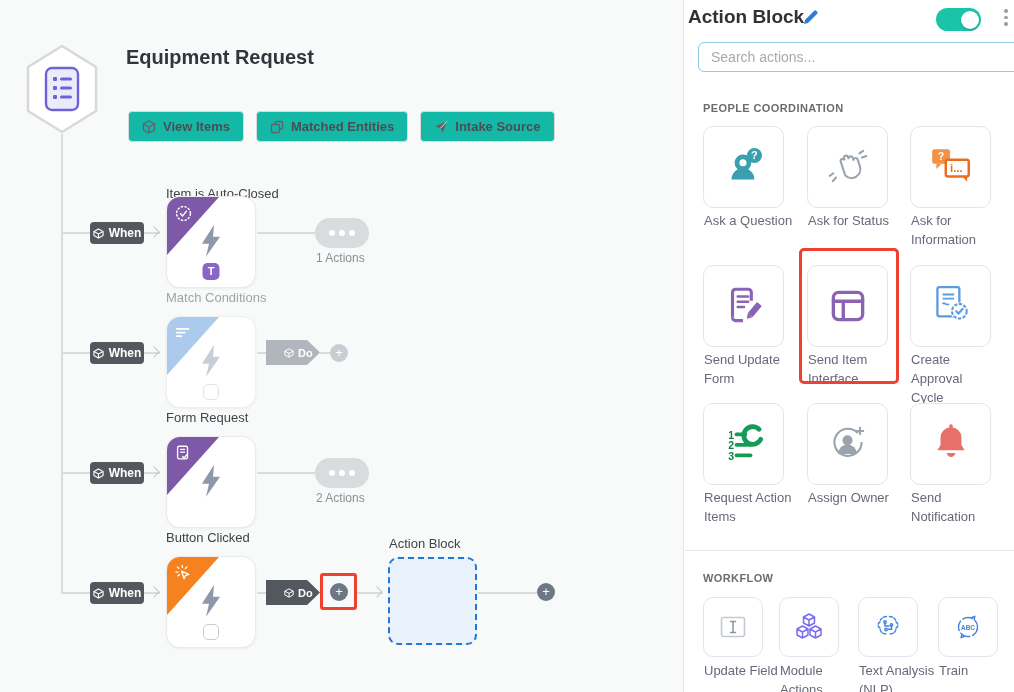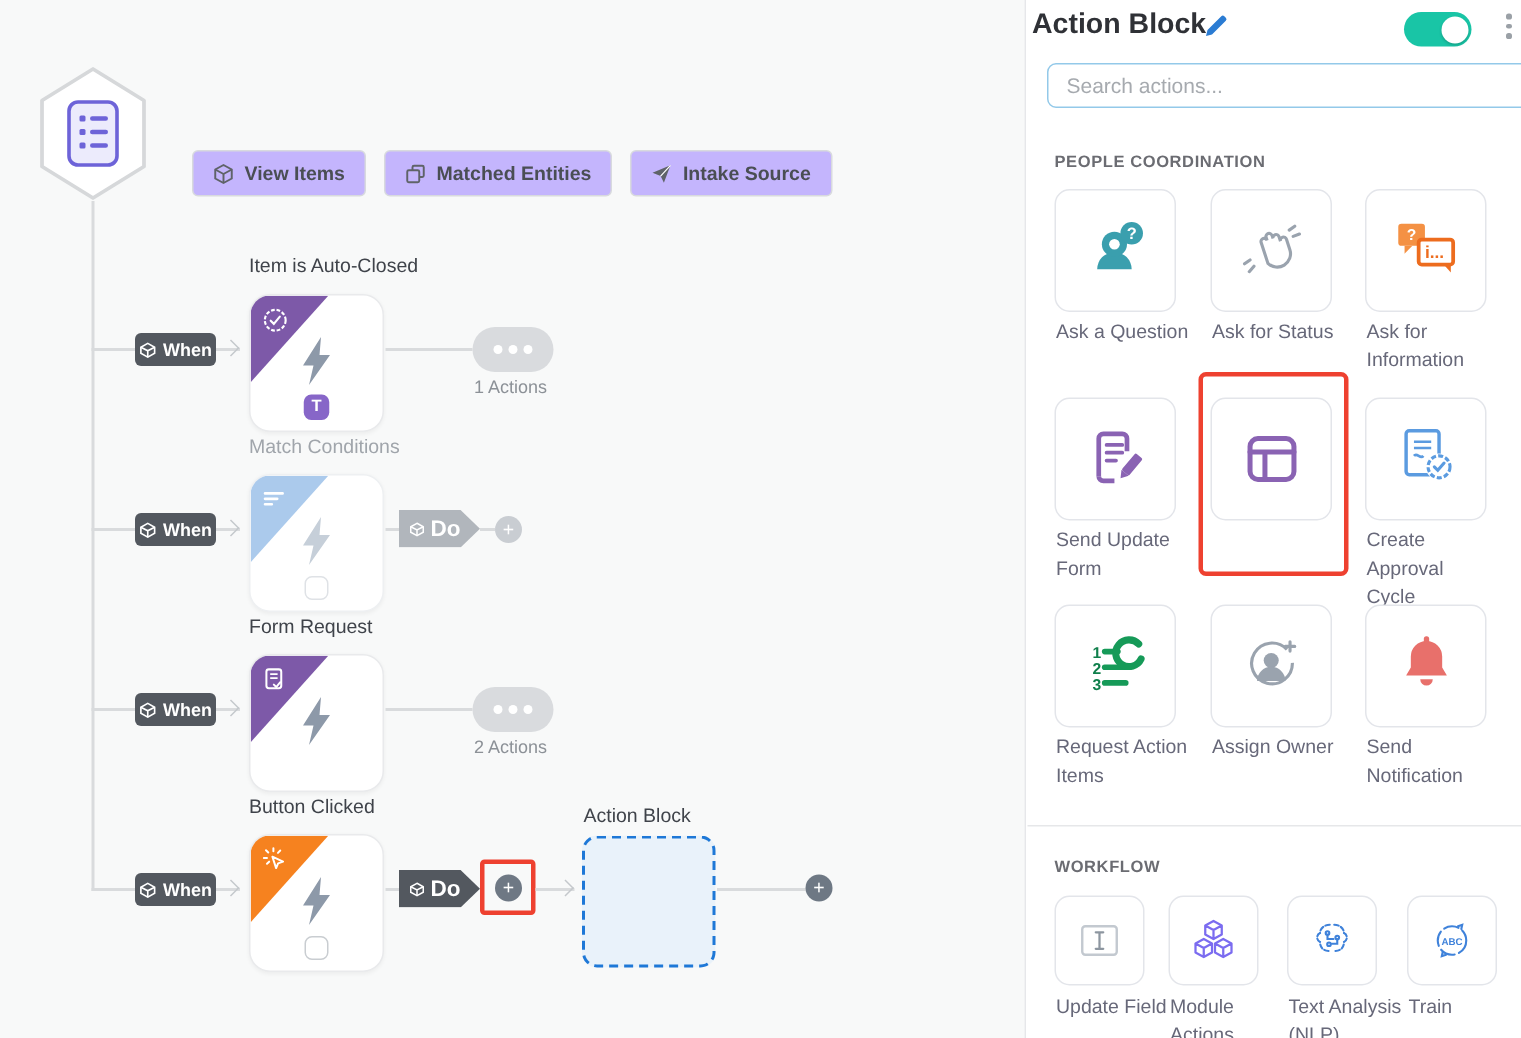--- a/index.html
+++ b/index.html
@@ -8,22 +8,22 @@
 
   
   .hline { position:absolute; height:1.5px; background:#d9dbdd; }
   .vline { position:absolute; width:1.5px; background:#d9dbdd; }
   .chev  { position:absolute; width:8px; height:8px; border-top:1.6px solid #c4c8cc; border-right:1.6px solid #c4c8cc; transform:rotate(45deg); }
 
   .hexwrap { position:absolute; left:22px; top:42px; width:80px; height:94px; }
   .wf-title { position:absolute; left:126px; top:46px; font-size:20px; font-weight:700; color:#32353b; }
   .wf-desc  { position:absolute; left:126px; top:74px; font-size:14px; color:#53565c; }
   .btnrow { position:absolute; left:128px; top:100px; display:flex; gap:12px; }
-  .wf-btn { display:flex; align-items:center; gap:7px; height:31px; padding:0 13px; background:#c4b5fd;
-            border:1px solid #d8dade; border-radius:4px; font-size:13px; font-weight:700; color:#4a4e54; cursor:pointer; }
+  .wf-btn { display:flex; align-items:center; gap:7px; height:31px; padding:0 13px; background:#14b8a6;
+            border:1px solid #d8dade; border-radius:4px; font-size:13px; font-weight:700; color:#4a4e54; cursor:pointer;margin-top:11px; }
 
   .when-badge { position:absolute; left:90px; width:54px; height:22px; background:#53585f; border-radius:4px;
                 display:flex; align-items:center; justify-content:center; gap:5px; color:#fff; font-size:12px; font-weight:700; }
   .node { position:absolute; left:166px; width:90px; height:92px; background:#fff; border:1px solid #e9eaec;
           border-radius:14px; overflow:hidden; box-shadow:0 1px 3px rgba(0,0,0,.05); }
   .corner { position:absolute; left:0; top:0; width:52px; height:58px; clip-path:polygon(0 0,100% 0,0 100%); }
   .corner svg { position:absolute; left:7px; top:7px; }
   .bolt { position:absolute; left:50%; top:50%; transform:translate(-50%,-54%); }
   .tbadge { position:absolute; left:50%; transform:translateX(-50%); top:66px; width:17px; height:17px; background:#8766c8;
             border-radius:5px; color:#fff; font-size:11px; font-weight:700; text-align:center; line-height:17px; }
@@ -31,21 +31,21 @@
           border:1.5px solid #c9cdd1; border-radius:5px; background:#fff; }
   .node-label { position:absolute; left:166px; font-size:13px; color:#3f434a; }
   .node-label.dim { color:#a0a5ab; }
 
   .pill { position:absolute; left:315px; width:54px; height:30px; background:#d9dbde; border-radius:15px;
           display:flex; align-items:center; justify-content:center; gap:4px; cursor:pointer; }
   .pill i { width:6px; height:6px; background:#fff; border-radius:50%; }
   .actions-label { position:absolute; left:316px; font-size:12px; color:#8c9197; }
 
   .do-badge { position:absolute; left:266px; width:54px; height:25px; clip-path:polygon(0 0,76% 0,100% 50%,76% 100%,0 100%);
-              display:flex; align-items:center; gap:4px; padding-left:7px; color:#fff; font-size:15px; font-weight:700; }
+              display:flex; align-items:center; gap:4px; padding-left:18px; color:#fff; font-size:11px; font-weight:700; }
   .do-badge.light { background:#b1b6bc; }
   .do-badge.dark  { background:#53585f; }
 
   .plus { position:absolute; border-radius:50%; color:#fff; text-align:center; cursor:pointer; }
   .plus.light { width:18px; height:18px; background:#c9cdd2; font-size:13px; line-height:17px; }
   .plus.dark  { width:18px; height:18px; background:#6e7884; font-size:13px; line-height:17px; }
   .red-frame  { position:absolute; border:3px solid #ee4130; }
 
   .dashed-box { position:absolute; left:388px; top:557px; width:89px; height:88px; border:2px dashed #1e78d7;
                 border-radius:10px; background:#e9f2fa; cursor:pointer; }
@@ -82,20 +82,21 @@
         <rect x="31" y="35" width="4" height="4" rx="1"></rect>
           <rect x="38" y="35.5" width="12" height="3" rx="1.5"></rect>
         <rect x="31" y="44" width="4" height="4" rx="1"></rect>
           <rect x="38" y="44.5" width="12" height="3" rx="1.5"></rect>
         <rect x="31" y="53" width="4" height="4" rx="1"></rect>
           <rect x="38" y="53.5" width="12" height="3" rx="1.5"></rect>
       </g>
     </svg>
   </div>
 
+  <div class="wf-title">Equipment Request</div>
   <div class="btnrow">
     <div class="wf-btn">
       <svg width="14" height="14" viewBox="0 0 14 14" fill="none" stroke="#5f6368" stroke-width="1.3">
         <polygon points="7,1 12.5,4 12.5,10 7,13 1.5,10 1.5,4"></polygon>
           <path d="M1.5 4 L7 7 L12.5 4 M7 7 V13"></path>
       </svg>
       <span>View Items</span>
     </div>
     <div class="wf-btn">
       <svg width="14" height="14" viewBox="0 0 14 14" fill="none" stroke="#5f6368" stroke-width="1.3">
@@ -150,21 +151,21 @@
 
   <div class="hline" style="left:144px; top:232px; width:16px;"></div>
     <div class="chev" style="left:150px; top:228px;"></div>
   <div class="hline" style="left:144px; top:352px; width:16px;"></div>
     <div class="chev" style="left:150px; top:348px;"></div>
   <div class="hline" style="left:144px; top:472px; width:16px;"></div>
     <div class="chev" style="left:150px; top:468px;"></div>
   <div class="hline" style="left:144px; top:592px; width:16px;"></div>
     <div class="chev" style="left:150px; top:588px;"></div>
 
-  <div class="node-label" style="top:169px;text-align:center;">Item is Auto-Closed</div>
+  <div class="node-label" style="top:186px;text-align:center;">Item is Auto-Closed</div>
   <div class="node" style="top:196px;">
     <div class="corner" style="background:#7d59a8;">
       <svg width="19" height="19" viewBox="0 0 20 20">
         <circle cx="10" cy="10" r="7.3" stroke="#fff" stroke-width="1.5" fill="none" stroke-dasharray="2.6 1.3"></circle>
         <path d="M6.8 10.3 l2.2 2.2 4.2 -5" stroke="#fff" stroke-width="1.5" fill="none" stroke-linecap="round"></path>
       </svg>
     </div>
     <svg class="bolt" width="24" height="34" viewBox="0 0 24 32">
         <path d="M15 0 L3 19 h7 L7 32 L21 12 h-7 Z" fill="#8d99a9"></path>
       </svg>
@@ -316,20 +317,21 @@
       </svg>
     </div>
     <div class="tile-label" style="left:20px; top:351px; width:90px;">Send Update Form</div>
 
     <div class="tile big" style="left:123px; top:265px;">
       <svg width="46" height="46" viewBox="0 0 44 44" fill="none" stroke="#8a63b3" stroke-width="3.2" stroke-linecap="round">
         <rect x="8" y="9" width="28" height="26" rx="5"></rect>
         <path d="M8 17.5 h28 M17.5 17.5 V35"></path>
       </svg>
     </div>
+    <div class="tile-label" style="left:124px; top:351px; width:90px;">Send Item Interface</div>
     <div class="red-frame" style="left:115px; top:248px; width:100px; height:136px; border-radius:5px;"></div>
 
     <div class="tile big" style="left:226px; top:265px;">
       <svg width="46" height="46" viewBox="0 0 44 44" fill="none" stroke="#5b9be0">
         <rect x="9" y="4" width="21" height="28" rx="2" stroke-width="2.2"></rect>
         <path d="M14 11 h11 M14 15 h11 M14 20 c2 -2.5 4 2.5 6 0" stroke-width="1.7"></path>
         <circle cx="30" cy="27" r="8.5" fill="#fff" stroke="none"></circle>
         <circle cx="30" cy="27" r="7" stroke-width="2" stroke-dasharray="3.2 1.4"></circle>
         <path d="M27 27 l2.2 2.2 4 -4.6" stroke-width="2" stroke-linecap="round"></path>
       </svg>

